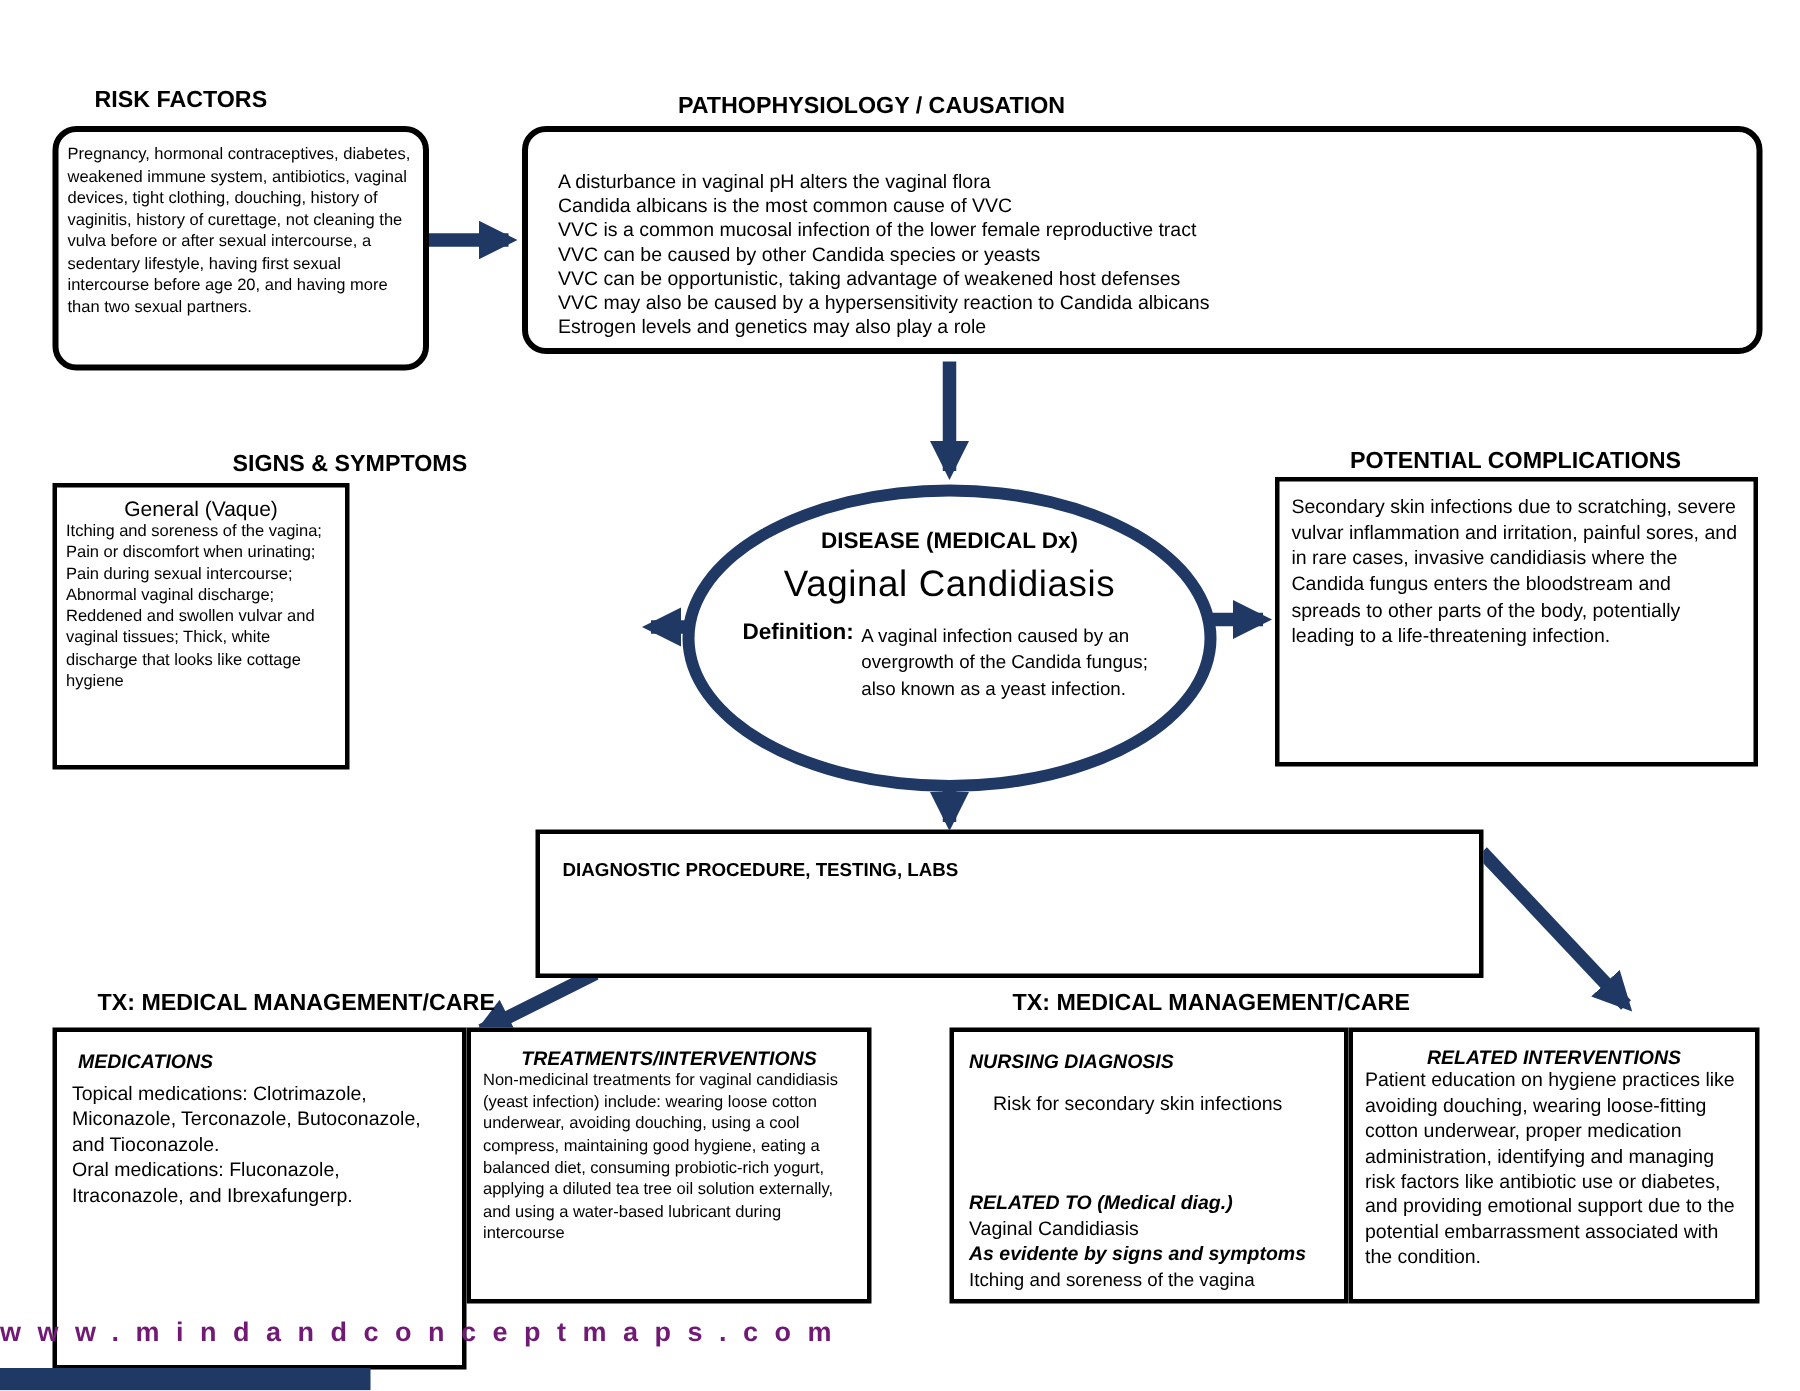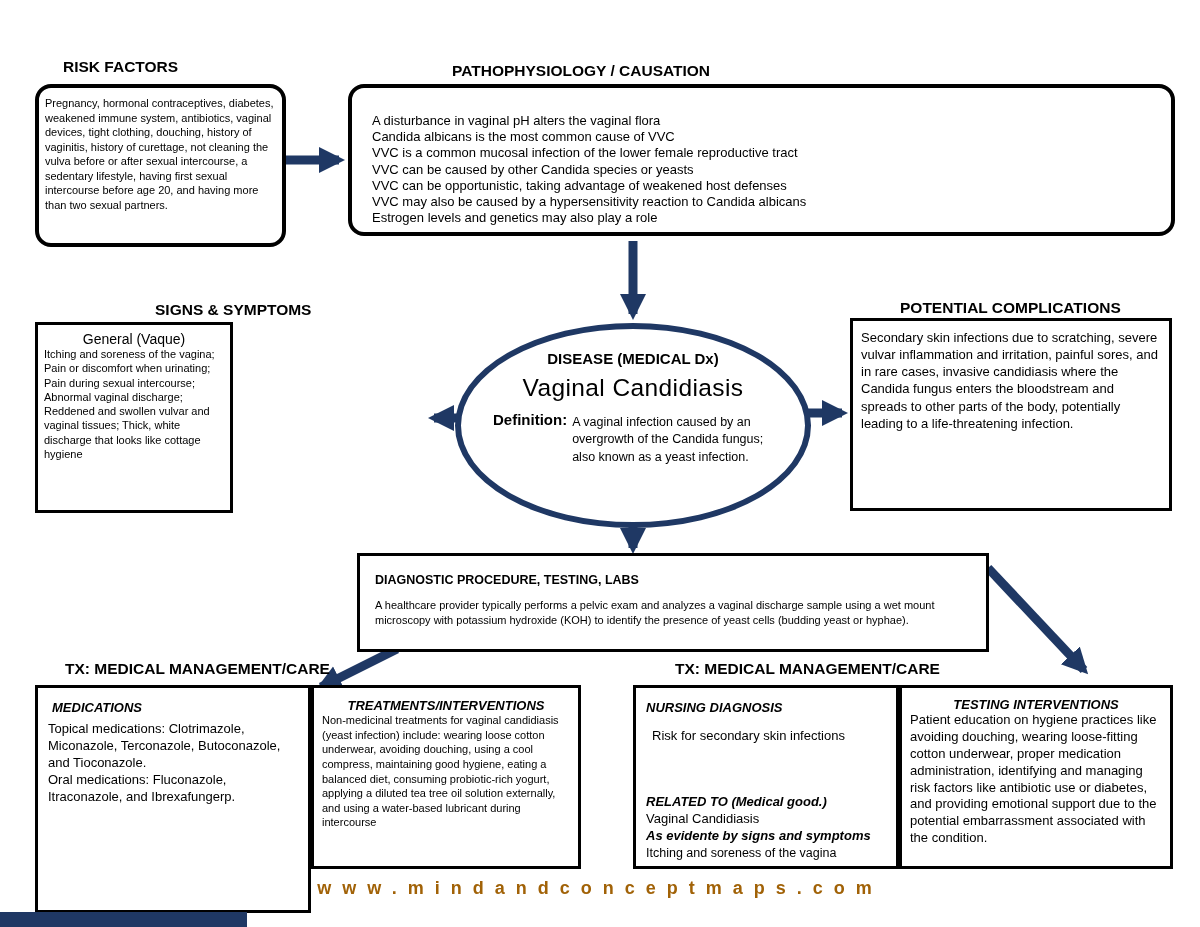--- a/index.html
+++ b/index.html
@@ -5,21 +5,21 @@
   html,body{margin:0;padding:0;background:#fff;}
   .canvas{position:relative;width:1200px;height:927px;background:#fff;overflow:hidden;
           font-family:"Liberation Sans",sans-serif;color:#000;}
   .arrows{position:absolute;left:0;top:0;pointer-events:none;}
   .hd{position:absolute;font-weight:bold;font-size:15.5px;white-space:nowrap;}
   .box{position:absolute;background:#fff;border:3.5px solid #000;box-sizing:border-box;}
   .round{border-width:4px;border-radius:16px;}
   .pre{white-space:pre-line;}
   .b-it{font-weight:bold;font-style:italic;}
   .ellipse{position:absolute;border-radius:50%;background:#fff;box-sizing:border-box;
-           border:6px solid #3b82f6;text-align:center;}
+           border:8px solid #3b82f6;text-align:center;}
   .t11{font-size:11px;line-height:1.3;}
   .t13{font-size:13px;line-height:1.3;}
 </style>
 </head>
 <body>
 
 <div class="canvas">
 
   <svg class="arrows" width="1200" height="927" viewBox="0 0 1200 927">
     <defs>
@@ -69,44 +69,43 @@
     </div>
   </div>
 
   <div class="hd" style="left:900px;top:299px;">POTENTIAL COMPLICATIONS</div>
   <div class="box" style="left:850px;top:318px;width:322px;height:193px;padding:8px 8px;">
     <div class="t13" style="line-height:1.32;">Secondary skin infections due to scratching, severe vulvar inflammation and irritation, painful sores, and in rare cases, invasive candidiasis where the Candida fungus enters the bloodstream and spreads to other parts of the body, potentially leading to a life-threatening infection.</div>
   </div>
 
   <div class="box" style="left:357px;top:553px;width:632px;height:99px;padding:17px 14px 8px 15px;border-width:3px;">
     <div style="font-weight:bold;font-size:12.5px;margin-bottom:11px;">DIAGNOSTIC PROCEDURE, TESTING, LABS</div>
-    <div class="t11" style="line-height:1.4;">A healthcare provider typically performs a pelvic exam and analyzes a vaginal discharge sample using a wet mount microscopy with potassium hydroxide (KOH) to identify the presence of yeast cells (budding yeast or hyphae).</div>
   </div>
 
   <div class="hd" style="left:65px;top:660px;">TX: MEDICAL MANAGEMENT/CARE</div>
   <div class="box" style="left:35px;top:685px;width:276px;height:228px;padding:12px 10px;">
     <div class="b-it" style="font-size:13px;margin-bottom:6px;padding-left:4px;">MEDICATIONS</div>
     <div class="t13 pre">Topical medications: Clotrimazole, Miconazole, Terconazole, Butoconazole, and Tioconazole.
 Oral medications: Fluconazole, Itraconazole, and Ibrexafungerp.</div>
   </div>
   <div class="box" style="left:311px;top:685px;width:270px;height:184px;padding:10px 8px;">
     <div class="b-it" style="font-size:13px;text-align:center;">TREATMENTS/INTERVENTIONS</div>
     <div class="t11" style="line-height:1.33;">Non-medicinal treatments for vaginal candidiasis (yeast infection) include: wearing loose cotton underwear, avoiding douching, using a cool compress, maintaining good hygiene, eating a balanced diet, consuming probiotic-rich yogurt, applying a diluted tea tree oil solution externally, and using a water-based lubricant during intercourse</div>
   </div>
 
   <div class="hd" style="left:675px;top:660px;">TX: MEDICAL MANAGEMENT/CARE</div>
   <div class="box" style="left:633px;top:685px;width:266px;height:184px;padding:12px 10px;">
     <div class="b-it" style="font-size:13px;">NURSING DIAGNOSIS</div>
-    <div class="t13" style="margin:13px 0 0 6px;">Risk for secondary skin infections</div>
-    <div class="b-it" style="font-size:13px;margin-top:49px;">RELATED TO (Medical good.)</div>
+    <div class="t13" style="margin:13px 0 0 16px;">Risk for secondary skin infections</div>
+    <div class="b-it" style="font-size:13px;margin-top:49px;">RELATED TO (Medical diag.)</div>
     <div class="t13" style="margin-top:2px;">Vaginal Candidiasis</div>
     <div class="b-it" style="font-size:13px;">As evidente by signs and symptoms</div>
     <div style="font-size:12.5px;margin-top:3px;">Itching and soreness of the vagina</div>
   </div>
   <div class="box" style="left:899px;top:685px;width:274px;height:184px;padding:9px 8px;">
-    <div class="b-it" style="font-size:13px;text-align:center;">TESTING INTERVENTIONS</div>
+    <div class="b-it" style="font-size:13px;text-align:center;">RELATED INTERVENTIONS</div>
     <div class="t13" style="line-height:1.3;">Patient education on hygiene practices like avoiding douching, wearing loose-fitting cotton underwear, proper medication administration, identifying and managing risk factors like antibiotic use or diabetes, and providing emotional support due to the potential embarrassment associated with the condition.</div>
   </div>
 
-  <div style="position:absolute;left:0;right:0;top:878px;text-align:center;font-size:18px;letter-spacing:11px;font-weight:600;color:#a16207;">www.mindandconceptmaps.com</div>
+  <div style="position:absolute;left:0;right:0;top:878px;font-size:18px;letter-spacing:11px;font-weight:600;color:#701a75;">www.mindandconceptmaps.com</div>
   <div class="accent-bg" style="position:absolute;left:0;top:912px;width:247px;height:15px;background:#1f3864;"></div>
 
 </div>
 
 </body></html>

